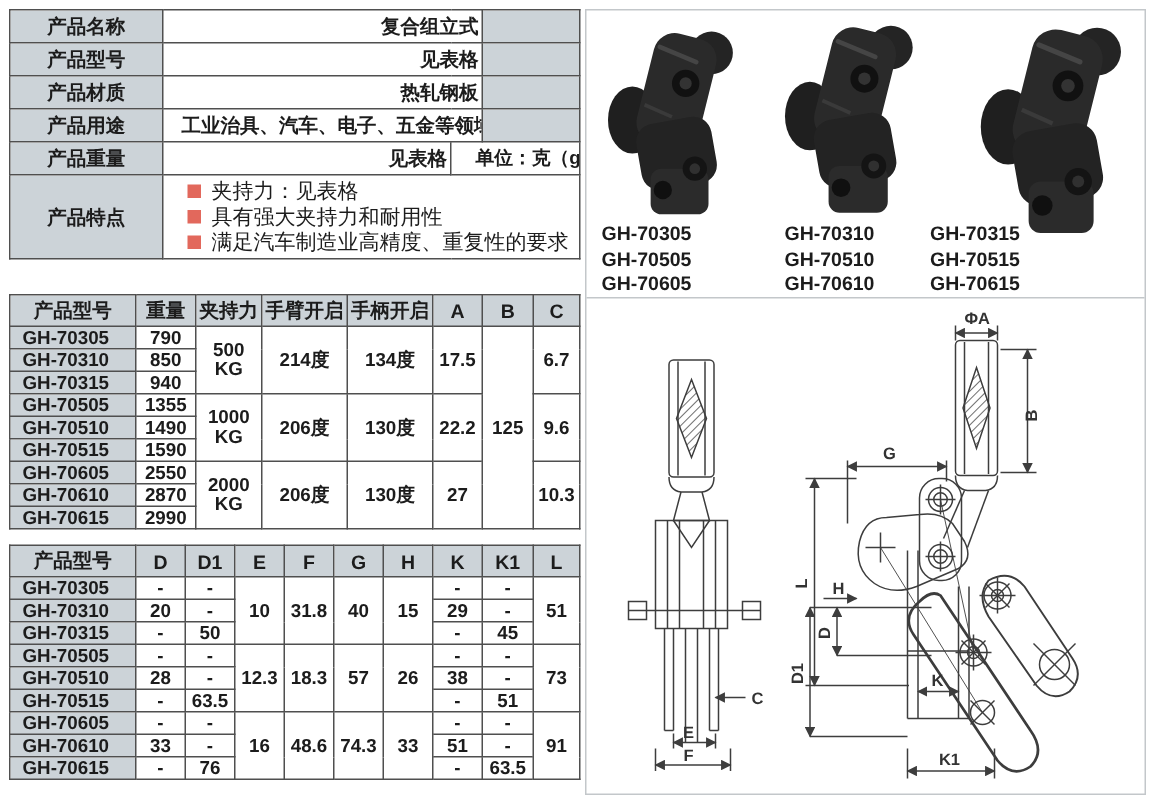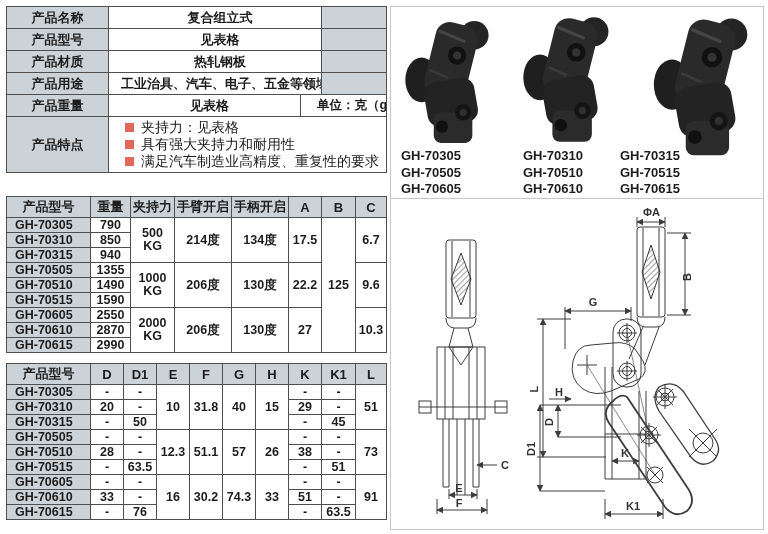--- a/index.html
+++ b/index.html
@@ -7,21 +7,21 @@
         font-family:"Liberation Sans","DejaVu Sans",sans-serif;color:#1c1c1c;}
   table{border-collapse:collapse;table-layout:fixed;border:1px solid #f97316;}
   td,th{border:1px solid #4f4f4f;font-size:13px;font-weight:600;padding:0 2px;
         overflow:hidden;white-space:nowrap;vertical-align:middle;}
   .hd{background:#ccd3d8;text-align:center;}
   .ctr{text-align:center;font-weight:600;}
   .num{text-align:center;font-weight:600;}
   
   .info-table{position:absolute;left:6px;top:6px;width:380px;}
   .info-table td{height:21px;}
-  .info-table .val{text-align:center;padding-left:12px;background:#fff;}
+  .info-table .val{text-align:right;padding-left:12px;background:#fff;}
   .feat-row td{height:54px;}
   .feat-list{list-style:none;margin:0;padding:2px 0 2px 4px;}
   .feat-list li{display:flex;align-items:center;gap:7px;font-size:14px;font-weight:400;
                 line-height:17px;white-space:nowrap;}
   .bullet{display:inline-block;width:9px;height:9px;background:#e2685c;flex:0 0 9px;}
   
   .spec1{position:absolute;left:6px;top:196px;width:380px;}
   .spec2{position:absolute;left:6px;top:363px;width:380px;}
   .spec1 th,.spec2 th{height:20px;}
   .spec1 td,.spec2 td{height:14px;font-size:12.5px;}
@@ -226,21 +226,21 @@
       <td class="num">-</td>
       <td class="num">50</td>
       <td class="num">-</td>
       <td class="num">45</td>
     </tr>
     <tr>
       <td class="model">GH-70505</td>
       <td class="num">-</td>
       <td class="num">-</td>
       <td class="num" rowspan="3">12.3</td>
-      <td class="num" rowspan="3">51.1</td>
+      <td class="num" rowspan="3">18.3</td>
       <td class="num" rowspan="3">57</td>
       <td class="num" rowspan="3">26</td>
       <td class="num">-</td>
       <td class="num">-</td>
       <td class="num" rowspan="3">73</td>
     </tr>
     <tr>
       <td class="model">GH-70510</td>
       <td class="num">28</td>
       <td class="num">-</td>
@@ -252,21 +252,21 @@
       <td class="num">-</td>
       <td class="num">63.5</td>
       <td class="num">-</td>
       <td class="num">51</td>
     </tr>
     <tr>
       <td class="model">GH-70605</td>
       <td class="num">-</td>
       <td class="num">-</td>
       <td class="num" rowspan="3">16</td>
-      <td class="num" rowspan="3">30.2</td>
+      <td class="num" rowspan="3">48.6</td>
       <td class="num" rowspan="3">74.3</td>
       <td class="num" rowspan="3">33</td>
       <td class="num">-</td>
       <td class="num">-</td>
       <td class="num" rowspan="3">91</td>
     </tr>
     <tr>
       <td class="model">GH-70610</td>
       <td class="num">33</td>
       <td class="num">-</td>

